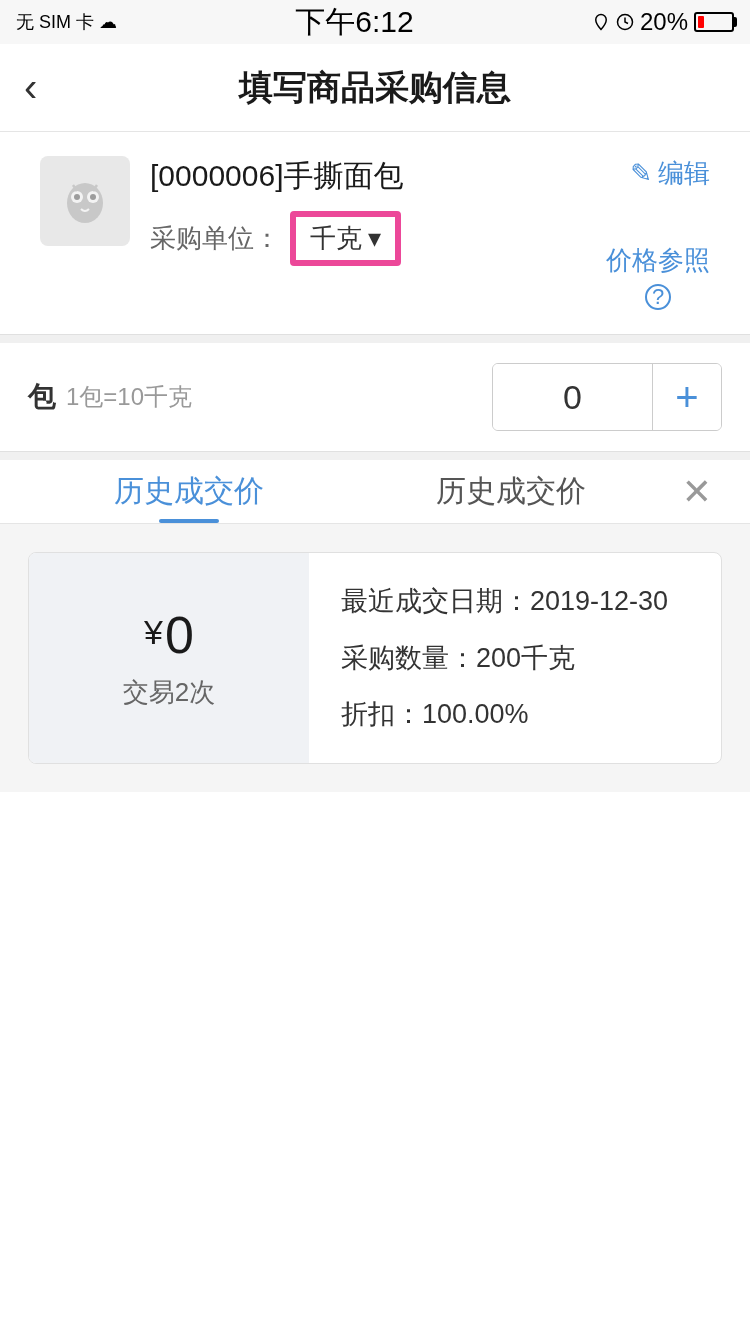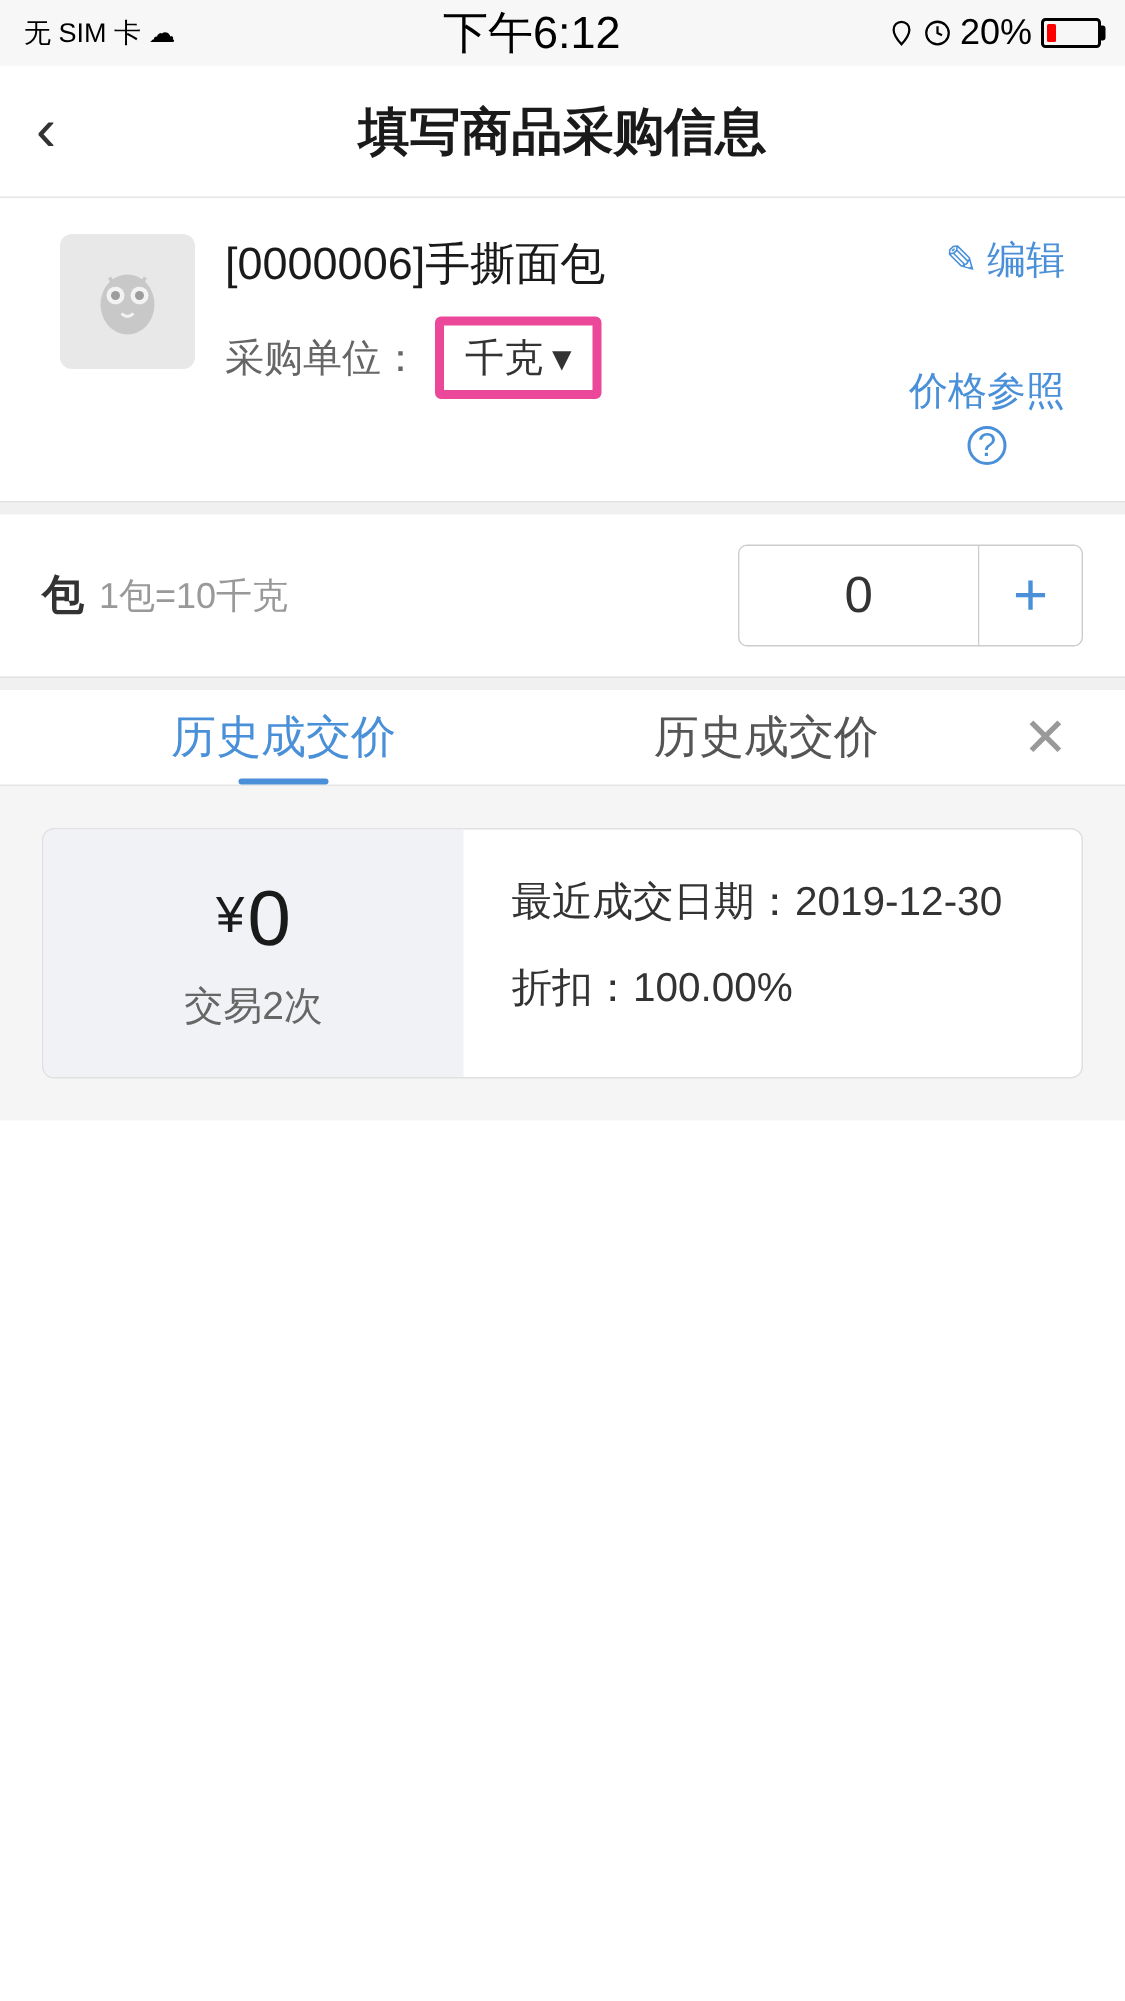--- a/index.html
+++ b/index.html
@@ -445,20 +445,23 @@
           <span class="history-price-symbol">¥</span>
           <span class="history-price-value">0</span>
         </div>
         <div class="history-trades">交易2次</div>
       </div>
       <div class="history-right">
         <div class="history-detail-row">
           <span>最近成交日期：</span><span>2019-12-30</span>
         </div>
         <div class="history-detail-row">
+          <span>采购数量：</span><span>200千克</span>
+        </div>
+        <div class="history-detail-row">
           <span>折扣：</span><span>100.00%</span>
         </div>
       </div>
     </div>
   </div>
 </div>
 
 <div class="main-content"></div>
 
 </body></html>

